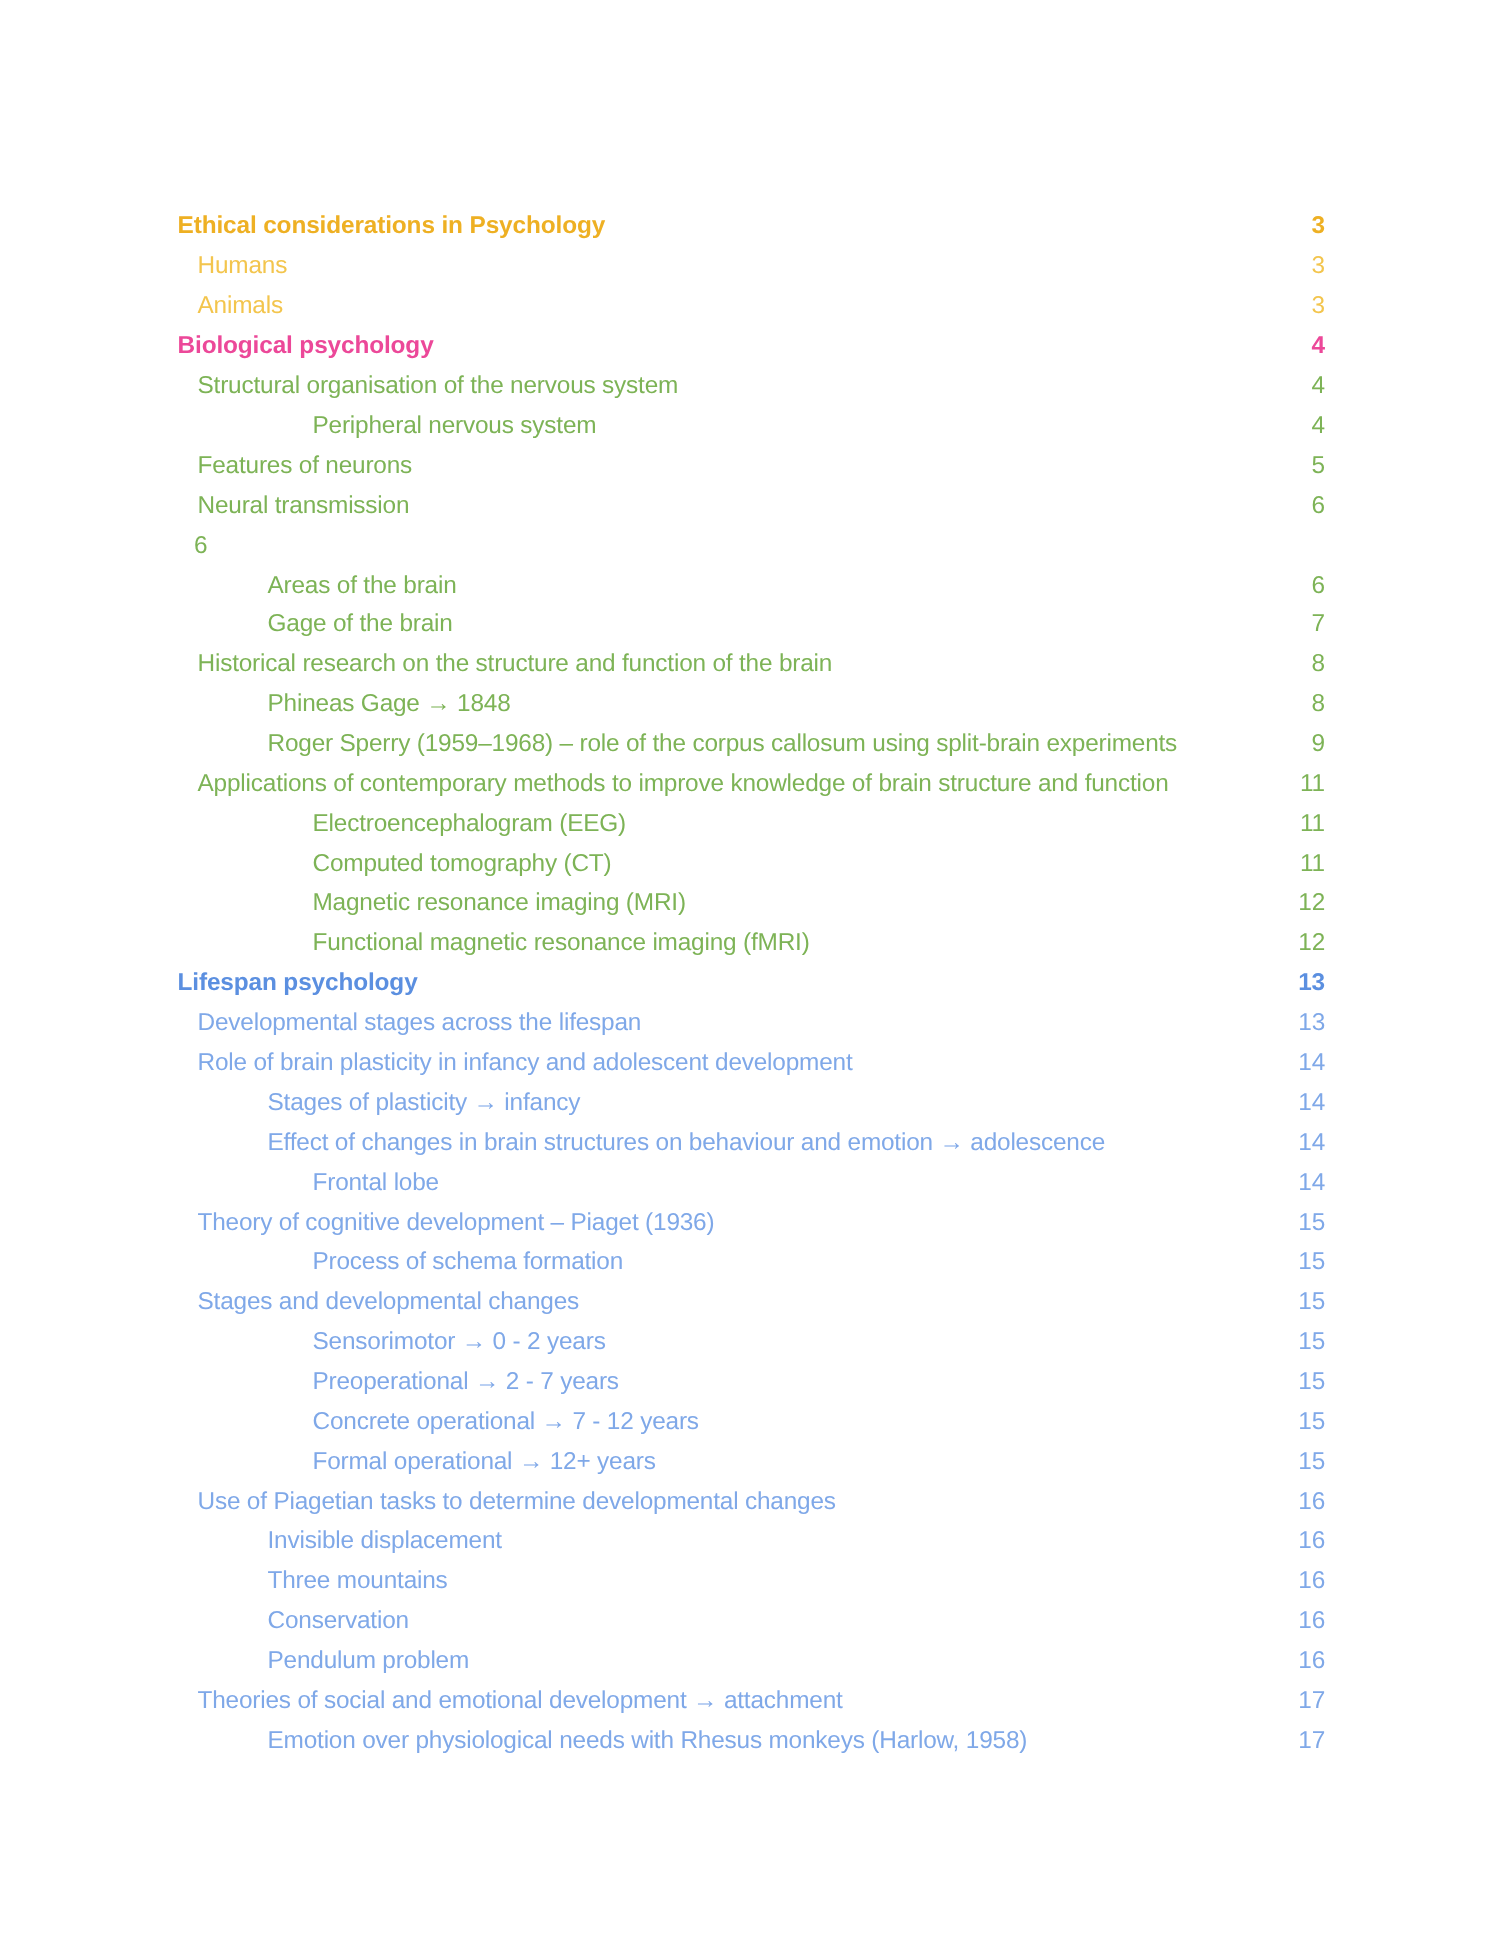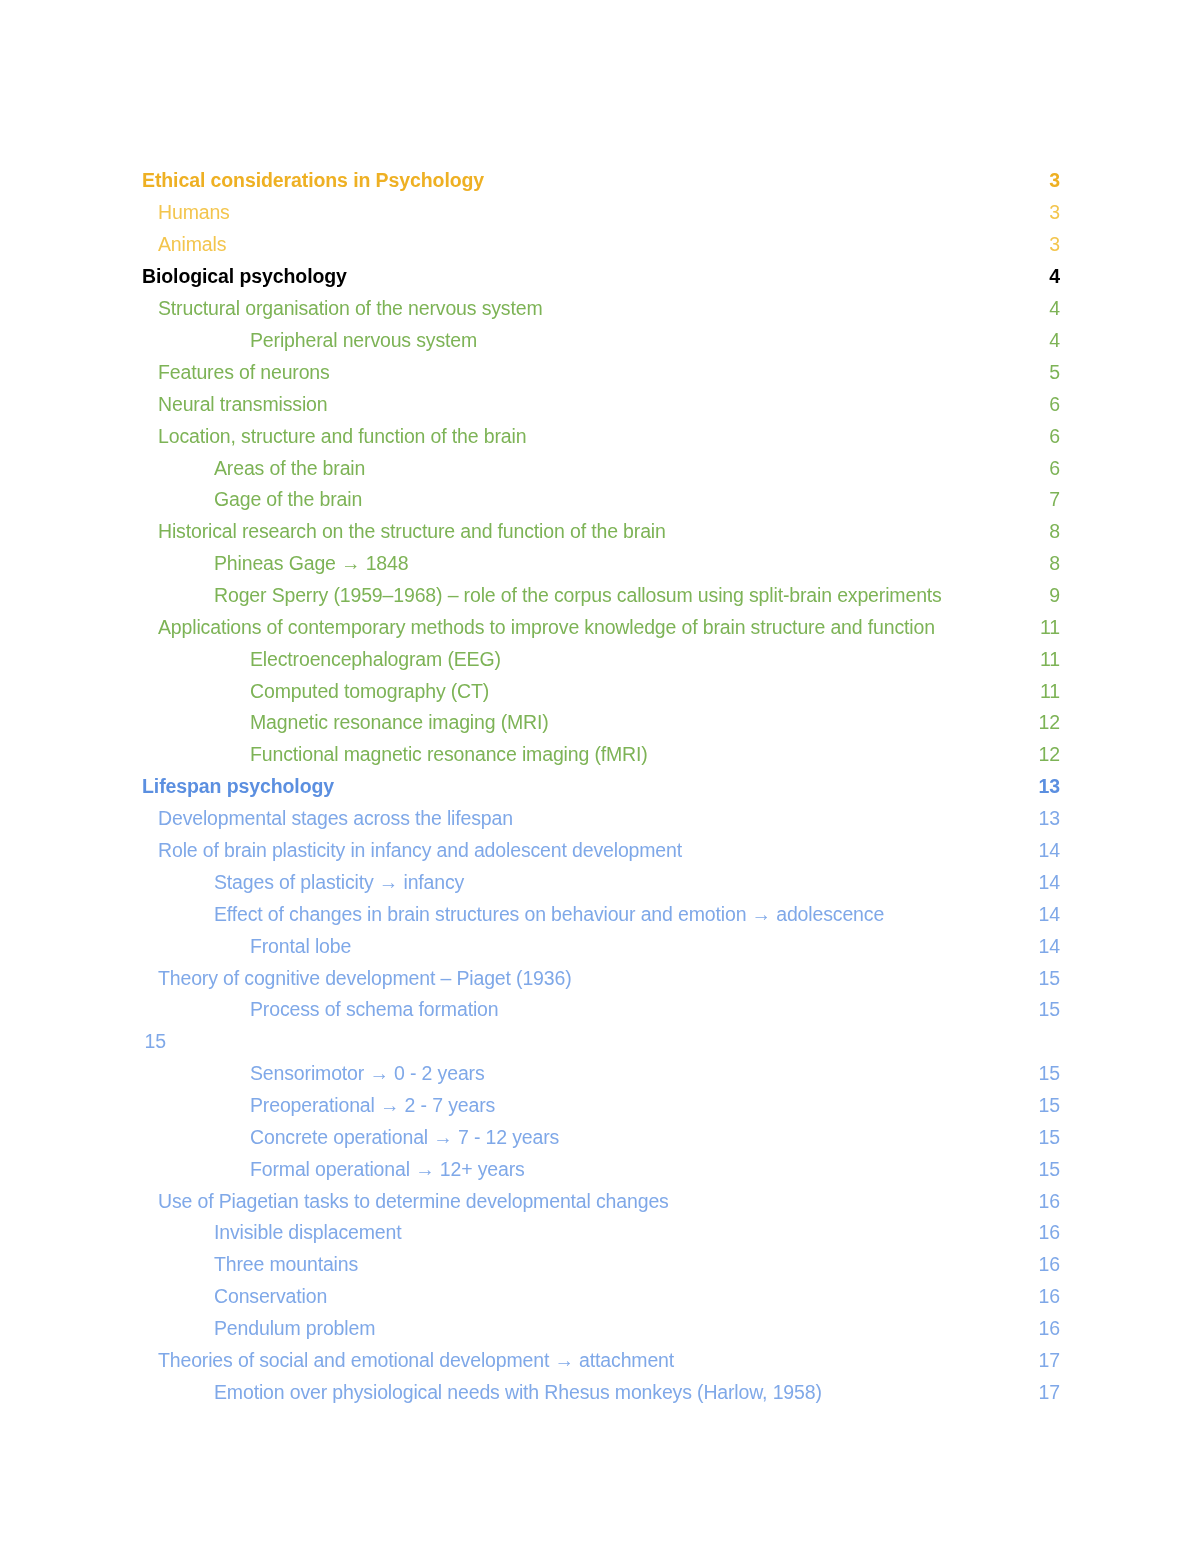--- a/index.html
+++ b/index.html
@@ -68,21 +68,21 @@
     letter-spacing: -0.15px;
   }
 
   
   .theme-amber.lvl-0 .toc-title,
   .theme-amber.lvl-0 .toc-page { color: #EEB023; }
   .theme-amber .toc-title,
   .theme-amber .toc-page { color: #F3C54D; }
 
   .theme-green.lvl-0 .toc-title,
-  .theme-green.lvl-0 .toc-page { color: #000000; }
+  .theme-green.lvl-0 .toc-page { color: #ec4899; }
   .theme-green .toc-title,
   .theme-green .toc-page { color: #7DB356; }
 
   .theme-blue.lvl-0 .toc-title,
   .theme-blue.lvl-0 .toc-page { color: #5B8FE0; }
   .theme-blue .toc-title,
   .theme-blue .toc-page { color: #7FA8E8; }
 
   
   .toc-entry .toc-title { display: block; }
@@ -118,21 +118,20 @@
       </div>
       <div class="toc-entry lvl-1 theme-green">
         <span class="toc-title">Features of neurons</span>
         <span class="toc-page">5</span>
       </div>
       <div class="toc-entry lvl-1 theme-green">
         <span class="toc-title">Neural transmission</span>
         <span class="toc-page">6</span>
       </div>
       <div class="toc-entry lvl-1 theme-green">
-        <span class="toc-title">Location, structure and function of the brain</span>
         <span class="toc-page">6</span>
       </div>
       <div class="toc-entry lvl-2 theme-green">
         <span class="toc-title">Areas of the brain</span>
         <span class="toc-page">6</span>
       </div>
       <div class="toc-entry lvl-2 theme-green">
         <span class="toc-title">Gage of the brain</span>
         <span class="toc-page">7</span>
       </div>
@@ -194,20 +193,21 @@
       </div>
       <div class="toc-entry lvl-1 theme-blue">
         <span class="toc-title">Theory of cognitive development – Piaget (1936)</span>
         <span class="toc-page">15</span>
       </div>
       <div class="toc-entry lvl-3 theme-blue">
         <span class="toc-title">Process of schema formation</span>
         <span class="toc-page">15</span>
       </div>
       <div class="toc-entry lvl-1 theme-blue">
+        <span class="toc-title">Stages and developmental changes</span>
         <span class="toc-page">15</span>
       </div>
       <div class="toc-entry lvl-3 theme-blue">
         <span class="toc-title">Sensorimotor → 0 - 2 years</span>
         <span class="toc-page">15</span>
       </div>
       <div class="toc-entry lvl-3 theme-blue">
         <span class="toc-title">Preoperational → 2 - 7 years</span>
         <span class="toc-page">15</span>
       </div>

